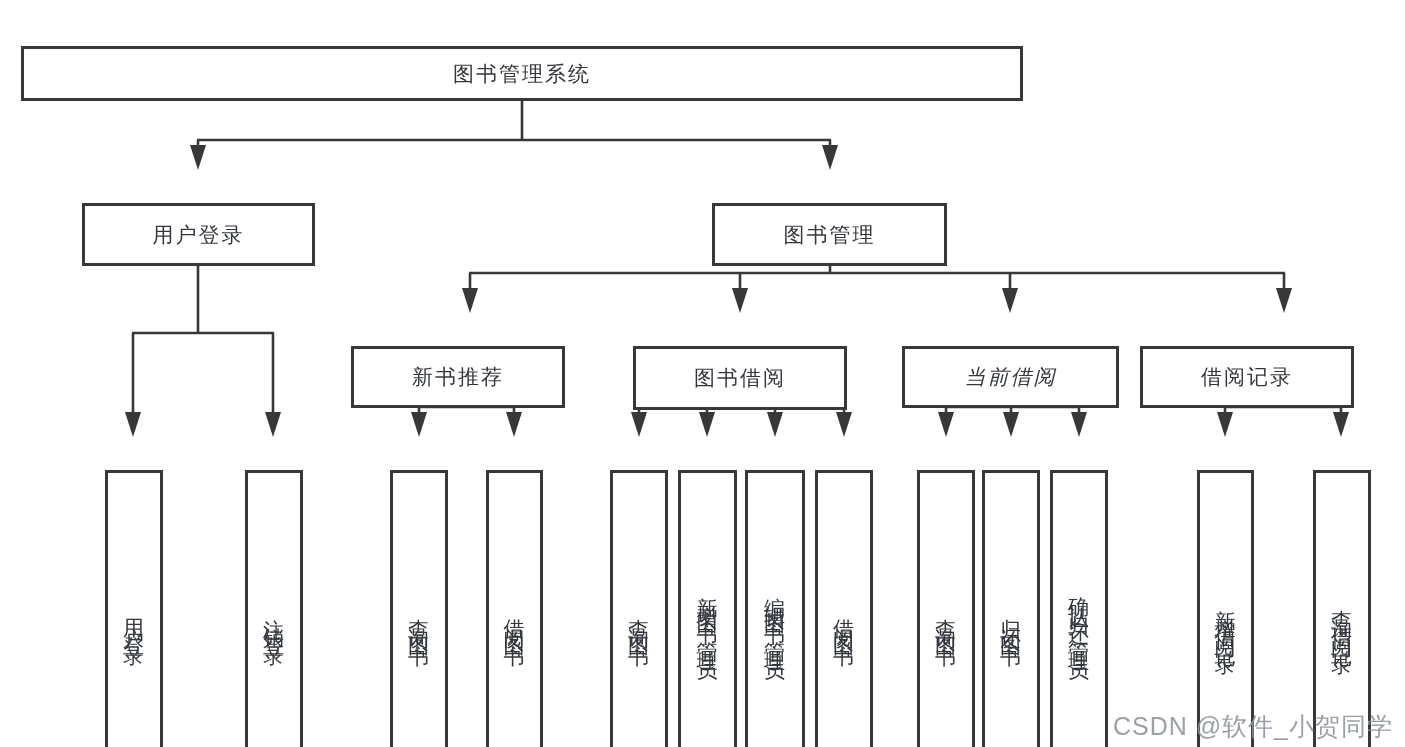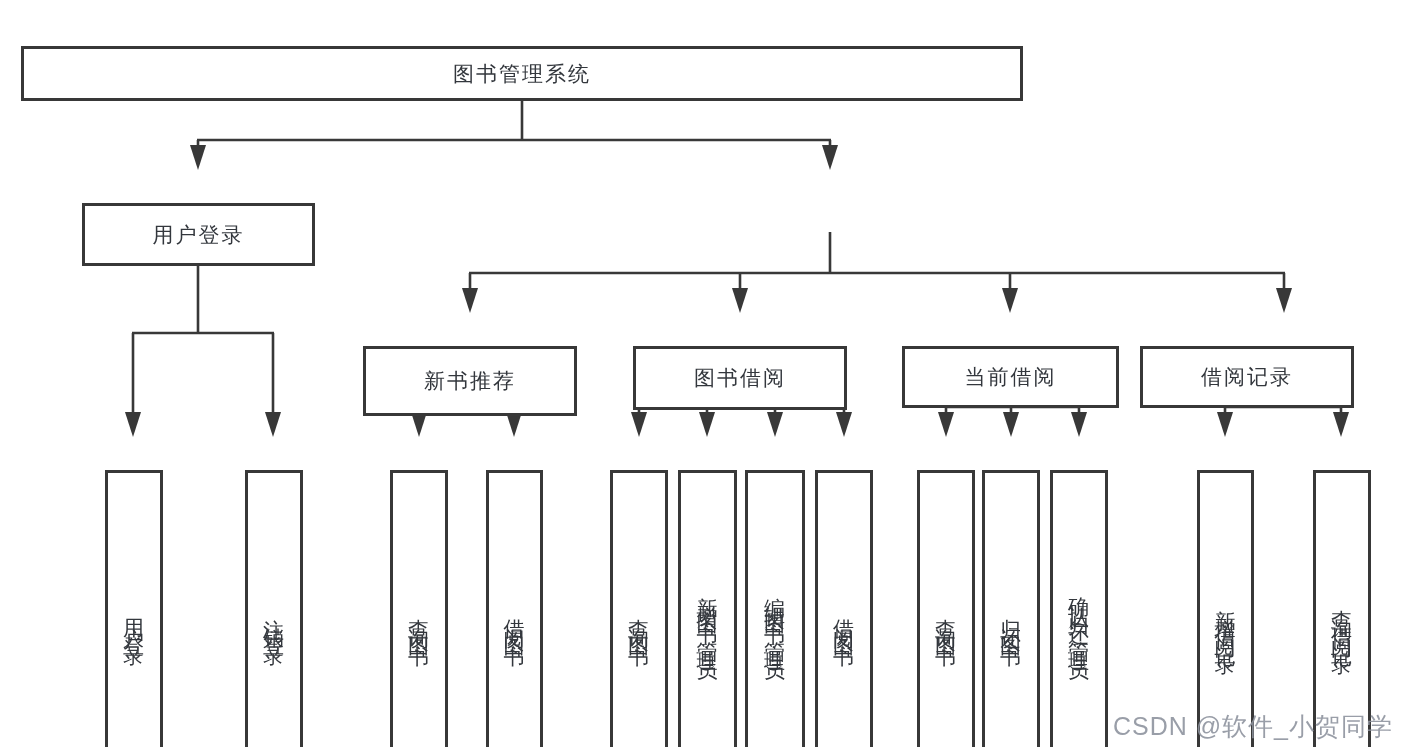--- a/index.html
+++ b/index.html
@@ -89,28 +89,31 @@
     </g>
   </svg>
 
   <div class="box" style="left:21px; top:13px; width:1002px; height:55px;">
     <span class="h-label">图书管理系统</span>
   </div>
 
   <div class="box" style="left:82px; top:170px; width:233px; height:63px;">
     <span class="h-label">用户登录</span>
   </div>
+  <div class="box" style="left:712px; top:170px; width:235px; height:63px;">
+    <span class="h-label">图书管理</span>
+  </div>
 
-  <div class="box" style="left:363px; top:313px; width:214px; height:70px;">
+  <div class="box" style="left:351px; top:313px; width:214px; height:62px;">
     <span class="h-label">新书推荐</span>
   </div>
   <div class="box" style="left:633px; top:313px; width:214px; height:64px;">
     <span class="h-label">图书借阅</span>
   </div>
-  <div class="box" style="left:902px; top:313px; width:217px; height:62px;">
+  <div class="box" style="left:902px; top:313px; width:217px; height:62px;font-style:italic;">
     <span class="h-label">当前借阅</span>
   </div>
   <div class="box" style="left:1140px; top:313px; width:214px; height:62px;">
     <span class="h-label">借阅记录</span>
   </div>
 
   <div class="box" style="left:105px; top:437px; width:58px; height:300px;">
     <span class="v-label">用户登录</span>
   </div>
   <div class="box" style="left:245px; top:437px; width:58px; height:300px;">

